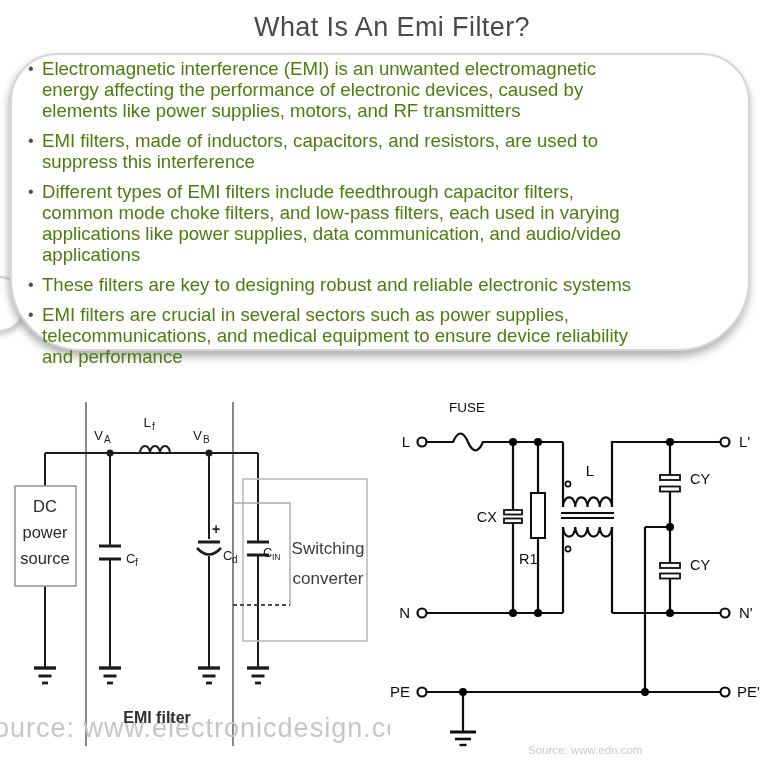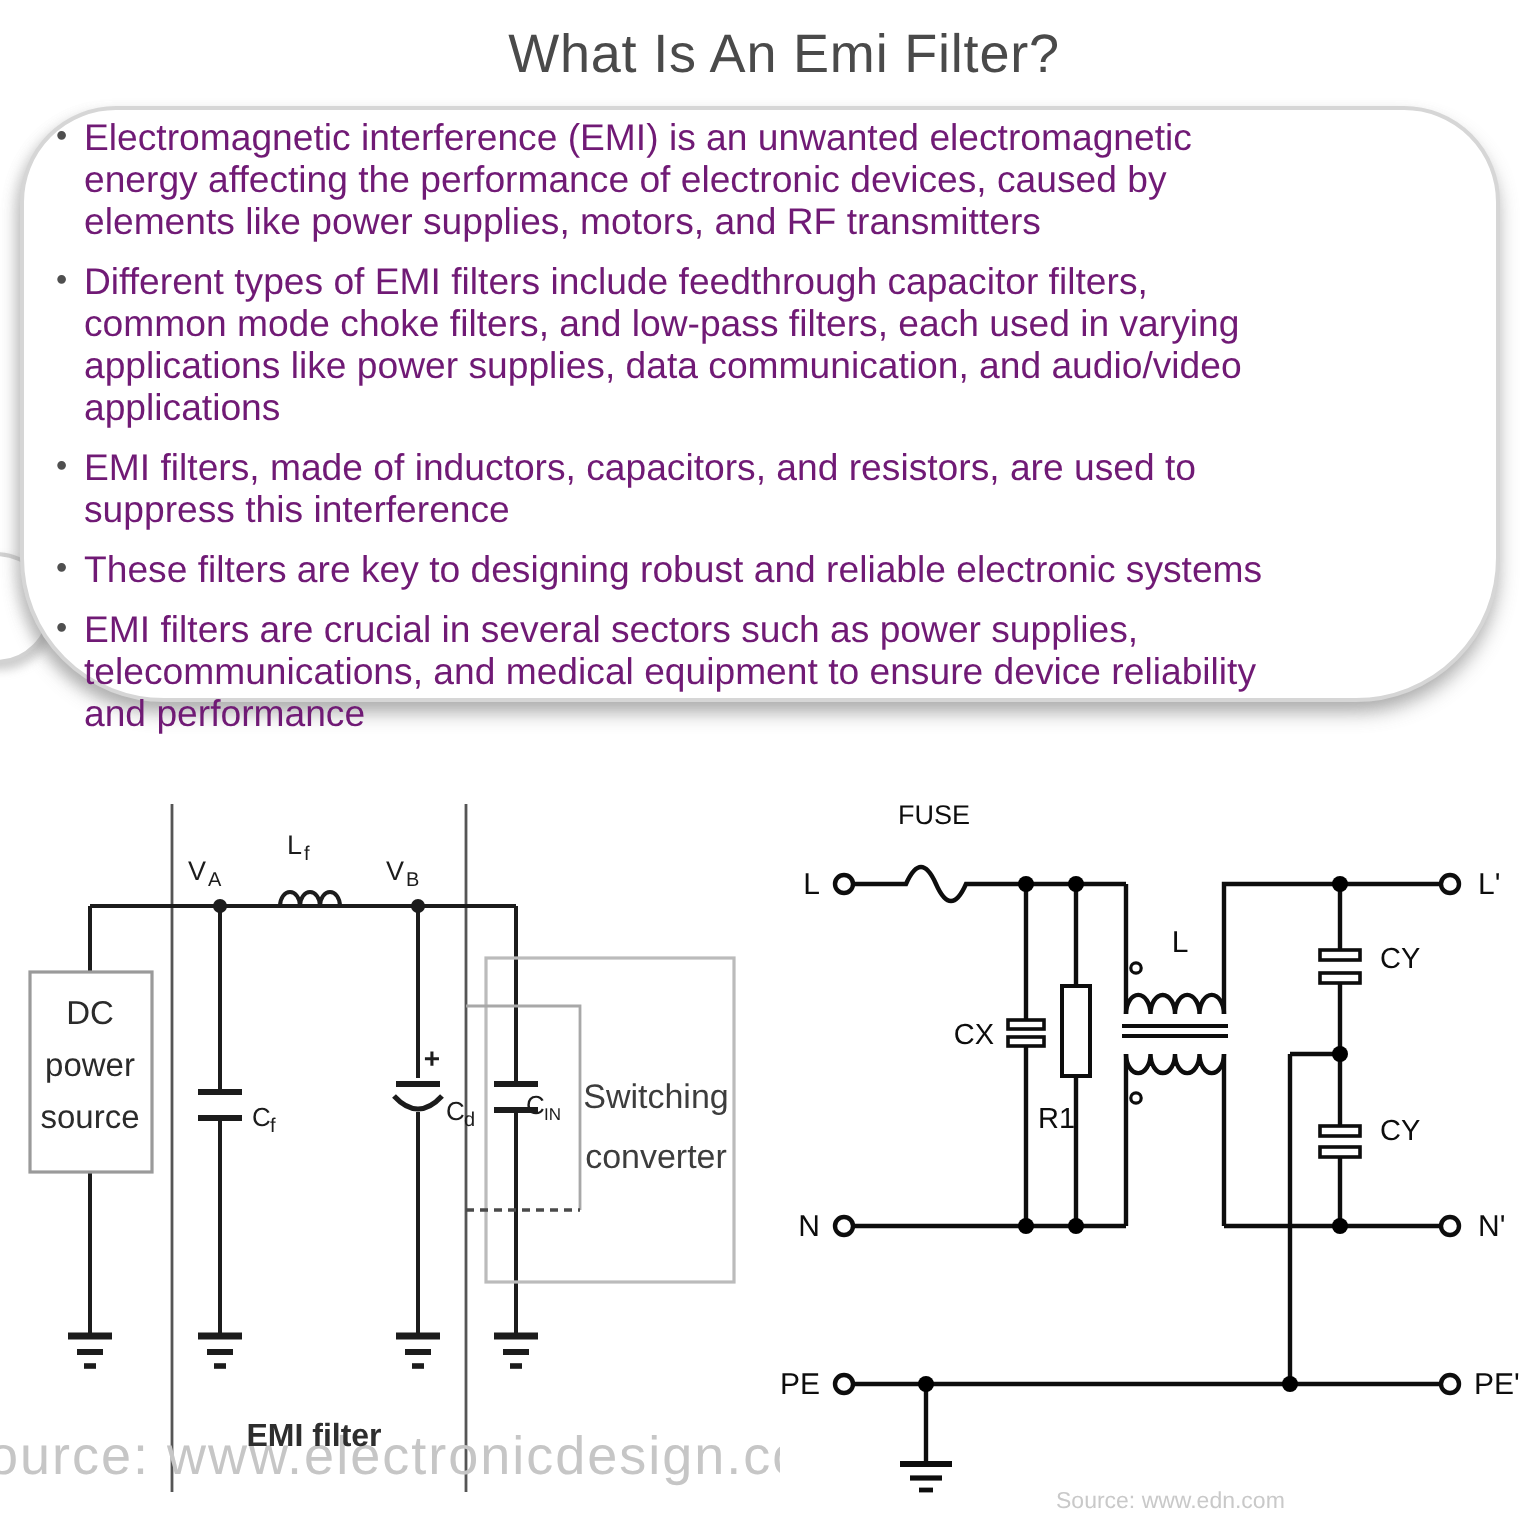--- a/index.html
+++ b/index.html
@@ -8,21 +8,21 @@
   .title{position:absolute;left:0;top:12px;width:728px;text-align:center;
          font-size:27px;color:#4a4a4a;letter-spacing:.4px;margin-left:28px;}
   .card{position:absolute;left:10px;top:53px;width:736px;height:294px;
         border:2px solid #d6d6d6;border-radius:48px 48px 72px 72px;
         box-shadow:0 6px 9px rgba(110,110,110,.45), -3px 3px 6px rgba(150,150,150,.25);
         background:#fff;}
   .crescent{position:absolute;left:-30px;top:276px;width:52px;height:52px;border-radius:50%;
         border:2px solid #d2d2d2;box-shadow:2px 3px 5px rgba(130,130,130,.4);background:#fff;}
   .bullets{position:absolute;left:28px;top:58px;width:714px;margin:0;padding:0;list-style:none;}
   .bullets li{position:relative;padding-left:14px;margin-bottom:9px;
-        font-size:18.6px;line-height:21px;color:#701a75;}
+        font-size:18.6px;line-height:21px;color:#4d7c0f;}
   .bullets li::before{content:"•";position:absolute;left:0;top:0;font-size:16px;color:#4f4f4f;}
   .btxt{white-space:pre-line;}
   .diag{position:absolute;top:380px;display:block;}
   #left-circuit{left:0;}
   #right-circuit{left:390px;}
   svg text{font-family:"Liberation Sans",sans-serif;}
 </style>
 </head>
 <body>
 
@@ -30,26 +30,26 @@
 
   <div class="title">What Is An Emi Filter?</div>
 
   <div class="crescent"></div>
   <div class="card"></div>
 
   <ul class="bullets">
     <li><span class="btxt">Electromagnetic interference (EMI) is an unwanted electromagnetic
 energy affecting the performance of electronic devices, caused by
 elements like power supplies, motors, and RF transmitters</span></li>
+    <li><span class="btxt">EMI filters, made of inductors, capacitors, and resistors, are used to
+suppress this interference</span></li>
     <li><span class="btxt">Different types of EMI filters include feedthrough capacitor filters,
 common mode choke filters, and low-pass filters, each used in varying
 applications like power supplies, data communication, and audio/video
 applications</span></li>
-    <li><span class="btxt">EMI filters, made of inductors, capacitors, and resistors, are used to
-suppress this interference</span></li>
     <li><span class="btxt">These filters are key to designing robust and reliable electronic systems</span></li>
     <li><span class="btxt">EMI filters are crucial in several sectors such as power supplies,
 telecommunications, and medical equipment to ensure device reliability
 and performance</span></li>
   </ul>
 
   <svg id="left-circuit" class="diag" width="390" height="388" viewBox="0 0 390 388">
 
     <g stroke="#555" stroke-width="1.4">
       <line x1="86" y1="22" x2="86" y2="366"></line>

